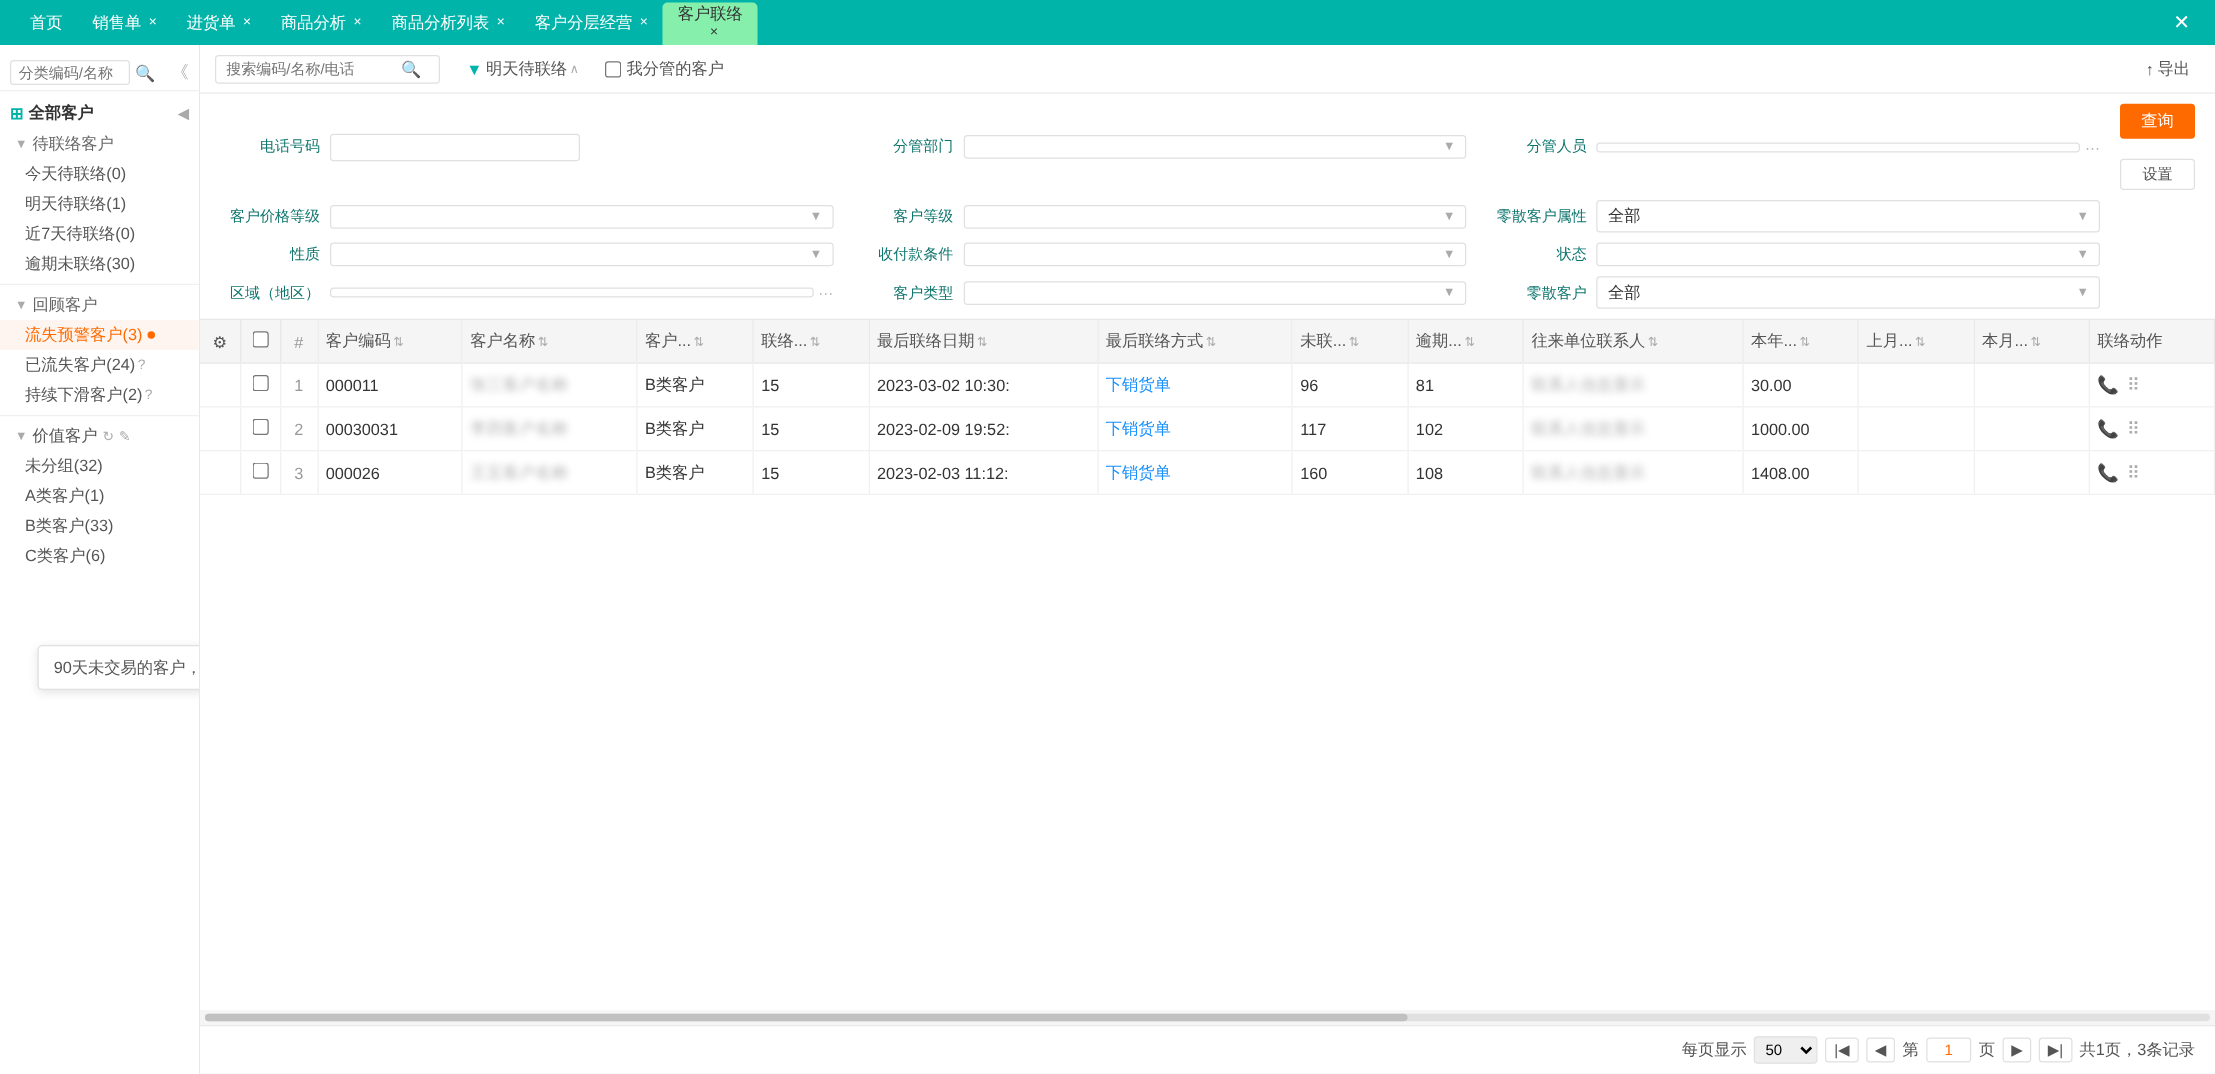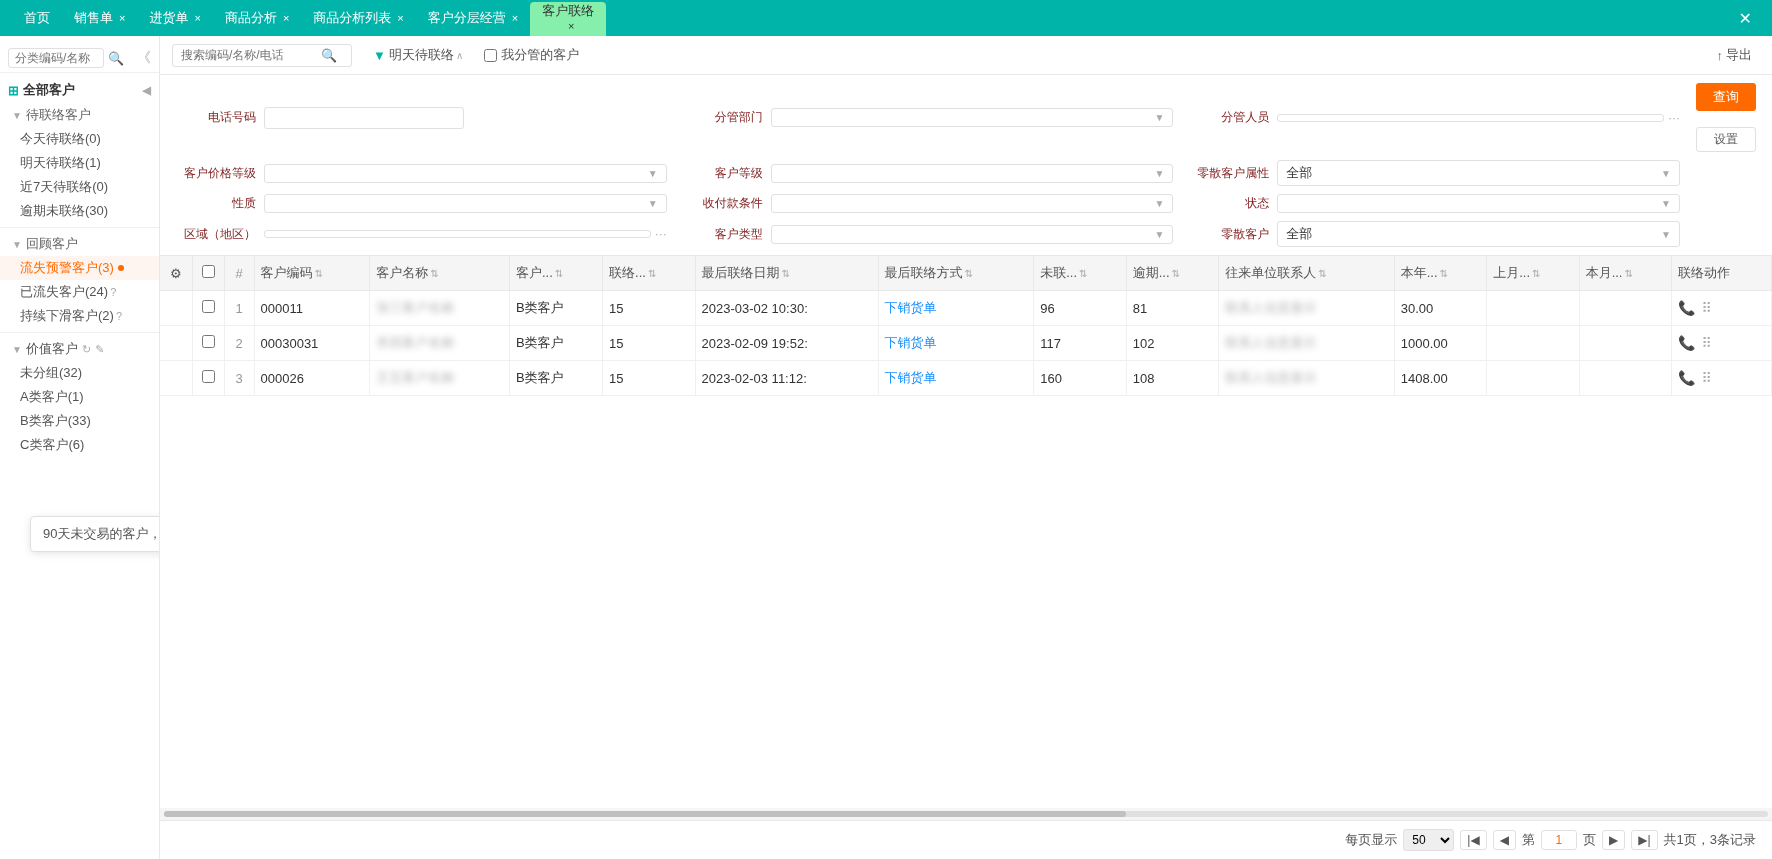--- a/index.html
+++ b/index.html
@@ -238,21 +238,21 @@
       margin-bottom: 8px;
       gap: 16px;
     }
     .filter-row:last-child { margin-bottom: 0; }
     .filter-field {
       display: flex;
       align-items: center;
       flex: 1;
     }
     .filter-label {
-      color: #7f1d1d;
+      color: #0f766e;
       font-size: 12px;
       white-space: nowrap;
       width: 80px;
       text-align: right;
       margin-right: 8px;
     }
     .filter-input {
       border: 1px solid #e0e0e0;
       border-radius: 3px;
       padding: 3px 8px;

